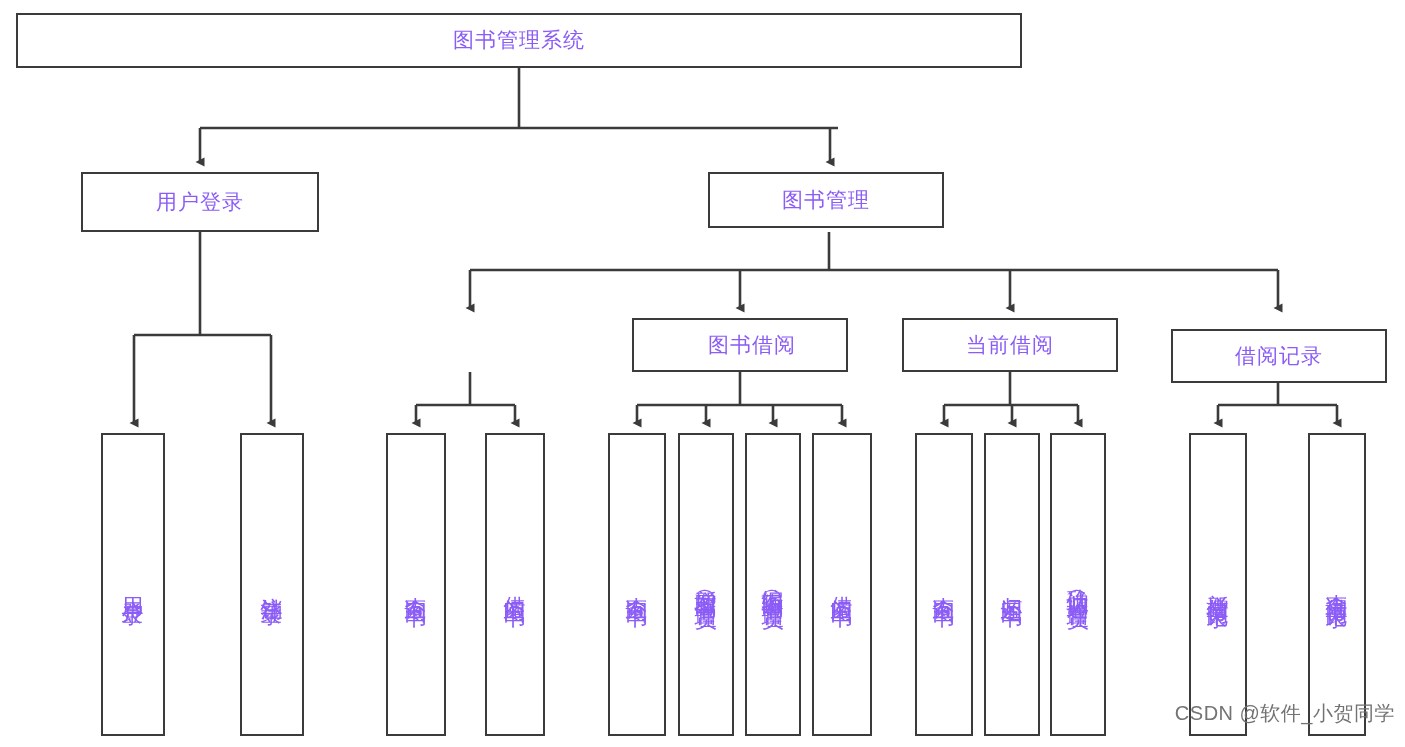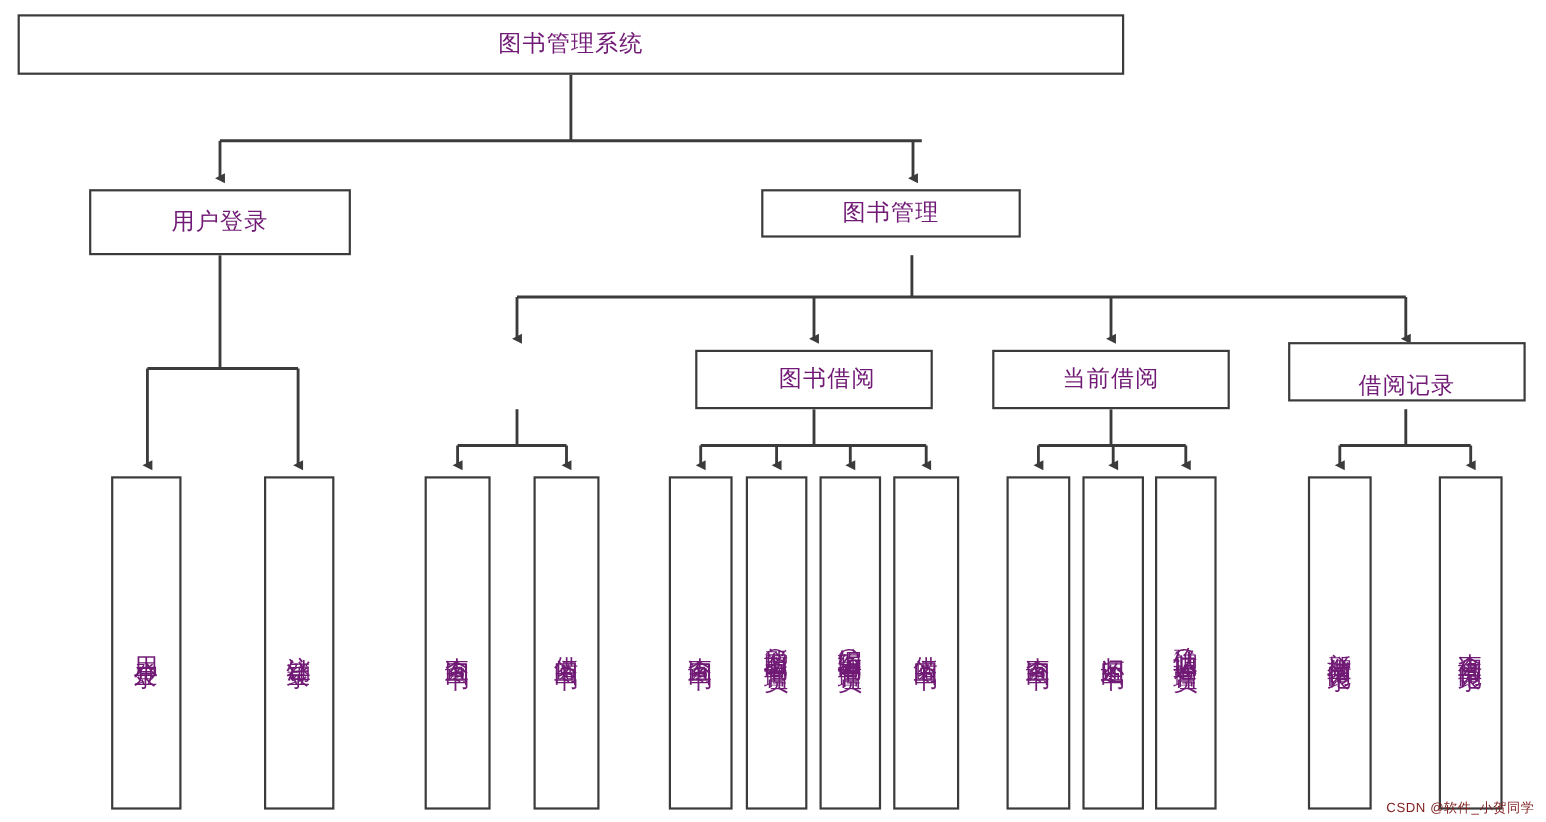--- a/index.html
+++ b/index.html
@@ -20,21 +20,21 @@
     background:#ffffff;
     border:2.5px solid #3b3b3b;
     display:flex;
     align-items:center;
     justify-content:center;
     text-align:center;
   }
   .node .label{
     font-size:21px;
     line-height:1.15;
-    color:#701a75;
+    color:#8b5cf6;
     letter-spacing:1px;
     white-space:nowrap;
   }
   
   .node.vertical{
     align-items:center;
     justify-content:center;
   }
   .node.vertical .label{
     writing-mode:vertical-rl;
@@ -48,23 +48,23 @@
   svg#links{
     position:absolute;
     left:0;top:0;
     width:1405px;
     height:747px;
     pointer-events:none;
   }
   .watermark{
     position:absolute;
     right:10px;
-    bottom:4px;
-    font-size:12px;
-    color:#7f1d1d;
+    bottom:20px;
+    font-size:20px;
+    color:#737373;
     white-space:nowrap;
     letter-spacing:0.5px;
   }
 </style>
 </head>
 <body>
 
 <div id="canvas">
 
   <svg id="links" viewBox="0 0 1405 747" xmlns="http://www.w3.org/2000/svg">
@@ -117,31 +117,31 @@
     </g>
   </svg>
 
   <div class="node root" id="root-node" style="left: 16px; top: 13px; width: 1006px; height: 55px;">
     <span class="label">图书管理系统</span>
   </div>
 
   <div class="node" id="l2-0" style="left: 81px; top: 172px; width: 238px; height: 60px;">
     <span class="label">用户登录</span>
   </div>
-  <div class="node" id="l2-1" style="left: 692px; top: 172px; width: 236px; height: 44px;">
+  <div class="node" id="l2-1" style="left: 708px; top: 172px; width: 236px; height: 56px;">
     <span class="label">图书管理</span>
   </div>
 
   <div class="node" id="l3-1" style="left: 632px; top: 318px; width: 216px; height: 54px; padding-left: 24px;">
     <span class="label">图书借阅</span>
   </div>
   <div class="node" id="l3-2" style="left: 902px; top: 318px; width: 216px; height: 54px; text-align: center;">
     <span class="label">当前借阅</span>
   </div>
-  <div class="node" id="l3-3" style="left: 1171px; top: 311px; width: 216px; height: 54px; align-items: flex-end;">
+  <div class="node" id="l3-3" style="left: 1171px; top: 329px; width: 216px; height: 54px;">
     <span class="label">借阅记录</span>
   </div>
 
   <div class="node vertical" id="leaf-0" style="left: 101px; top: 433px; width: 64px; height: 303px;">
     <span class="label">用户登录</span>
   </div>
   <div class="node vertical" id="leaf-1" style="left: 240px; top: 433px; width: 64px; height: 303px;">
     <span class="label">注销登录</span>
   </div>
   <div class="node vertical" id="leaf-2" style="left: 386px; top: 433px; width: 60px; height: 303px;">

